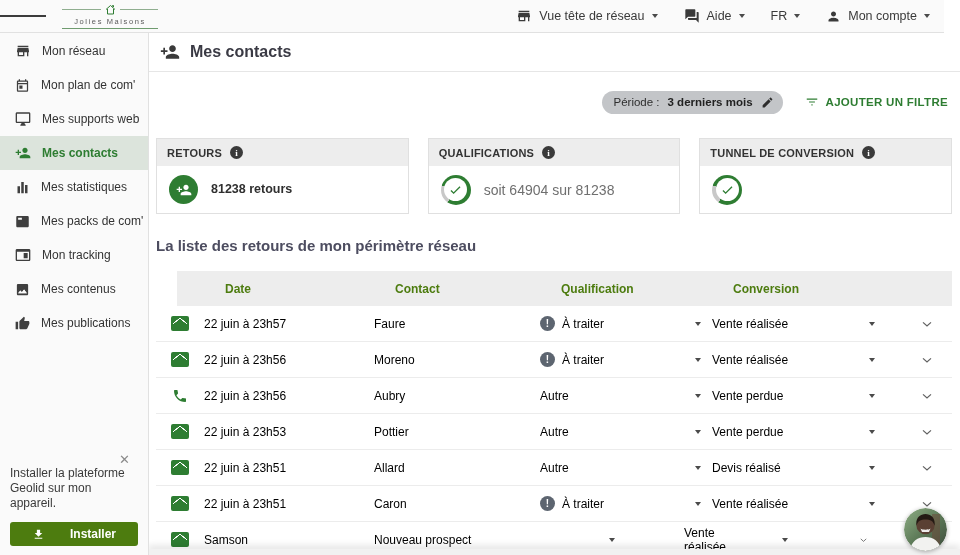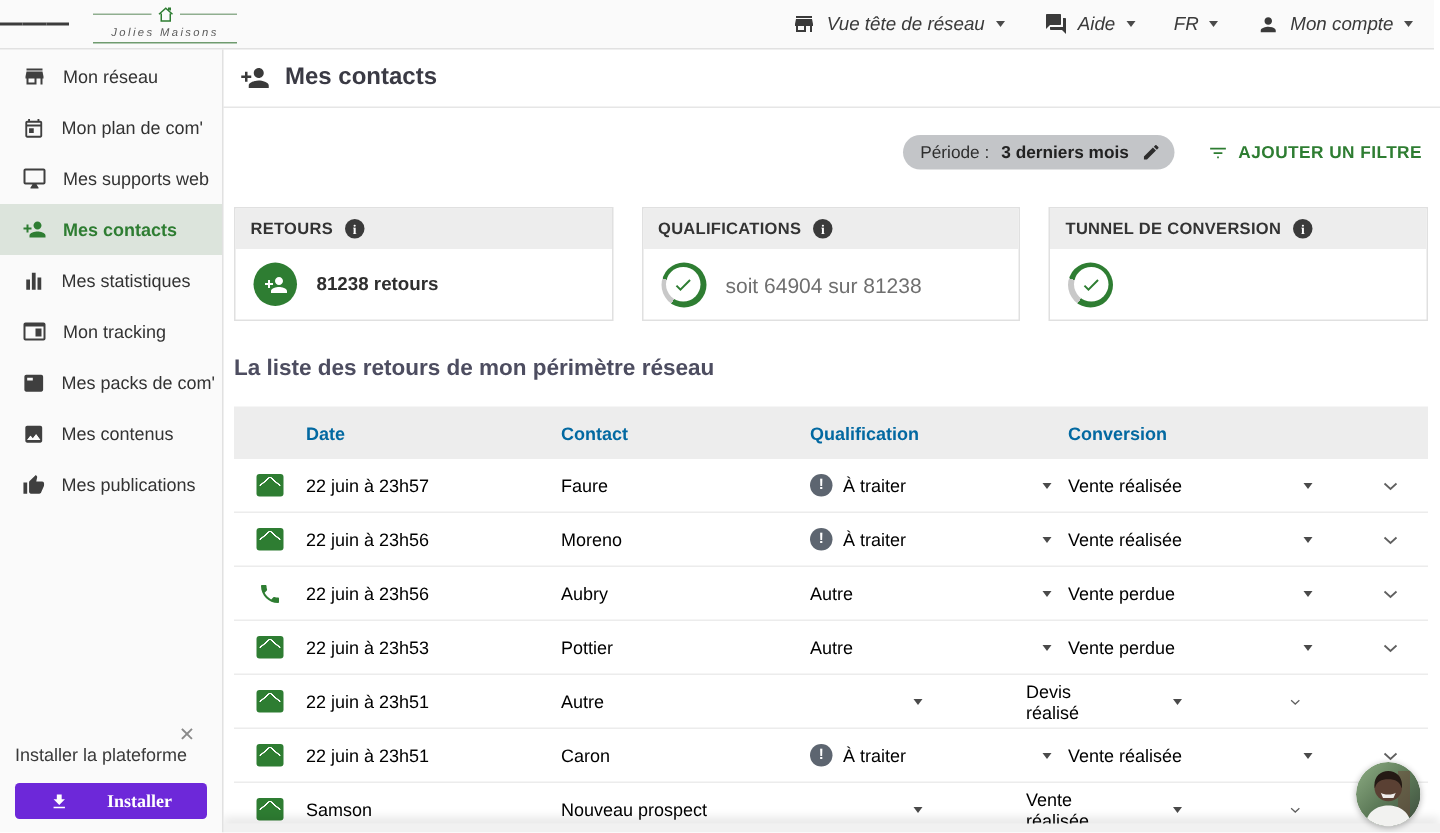--- a/index.html
+++ b/index.html
@@ -1,21 +1,21 @@
 <!DOCTYPE html>
 <html><head>
 <meta charset="utf-8">
 <style>
   html,body{margin:0;padding:0;}
   body{width:960px;height:555px;overflow:hidden;font-family:"Liberation Sans","DejaVu Sans",sans-serif;background:#fff;position:relative;-webkit-font-smoothing:antialiased;}
   .icon{display:inline-flex;align-items:center;justify-content:center;flex:none;}
   svg{display:block;}
 
   
-  .topbar{position:absolute;top:0;left:0;right:4px;height:32px;background:#fafafa;border-bottom:1px solid #e1e1e1;display:flex;align-items:center;justify-content:space-between;z-index:30;font-style:italic;}
+  .topbar{position:absolute;top:0;left:0;right:16px;height:32px;background:#fafafa;border-bottom:1px solid #e1e1e1;display:flex;align-items:center;justify-content:space-between;z-index:30;}
   .topbar-left{display:flex;align-items:center;height:100%;}
   .hamburger{width:46px;display:flex;align-items:center;justify-content:center;cursor:pointer;background:none;border:none;padding:0;}
   .hamburger span{display:block;width:16px;height:2px;background:#3c3c3c;margin:1.5px 0;}
   .logo{width:96px;display:flex;flex-direction:column;align-items:center;margin-left:16px;}
   .logo-top{display:flex;align-items:center;width:100%;}
   .logo-line{flex:1;height:1px;background:#8fae8f;}
   .logo-text{font-size:7.5px;letter-spacing:1.6px;color:#5a5a5a;margin-top:1px;padding-bottom:2px;border-bottom:1px solid #6f9b6f;width:100%;text-align:center;}
   .topbar-right{display:flex;align-items:center;gap:26px;padding-right:14px;}
   .tb-item{display:flex;align-items:center;gap:7px;font-size:12.5px;color:#3a3a3a;cursor:pointer;}
   .caret{width:0;height:0;border-left:3.5px solid transparent;border-right:3.5px solid transparent;border-top:4px solid #4a4a4a;display:inline-block;}
@@ -23,50 +23,50 @@
   
   .sidebar{position:absolute;top:32px;left:0;bottom:0;width:148px;background:#fafafa;border-right:1px solid #e1e1e1;z-index:20;display:flex;flex-direction:column;}
   .nav{padding-top:2px;}
   .nav-item{display:flex;align-items:center;gap:11px;height:34px;padding-left:15px;font-size:12px;color:#333;cursor:pointer;}
   .nav-item .icon{color:#3f3f3f;}
   .nav-item.active{background:#dce4dc;color:#2e7d32;font-weight:bold;}
   .nav-item.active .icon{color:#2e7d32;}
   .install{margin-top:auto;padding:0 10px 9px 10px;position:relative;}
   .install-close{position:absolute;right:18px;top:-14px;color:#8a8a8a;font-size:13px;cursor:pointer;}
   .install-text{font-size:12px;color:#3a3a3a;line-height:15px;margin-bottom:11px;}
-  .install-btn{width:100%;height:24px;background:#6d28d9;border:none;border-radius:3px;color:#fff;font-size:12px;font-weight:bold;display:flex;align-items:center;justify-content:center;gap:25px;cursor:pointer;font-family:Liberation Serif, serif;}
+  .install-btn{width:100%;height:24px;background:#4d7c0f;border:none;border-radius:3px;color:#fff;font-size:12px;font-weight:bold;display:flex;align-items:center;justify-content:center;gap:25px;cursor:pointer;font-family:Liberation Sans, sans-serif;}
 
   
   .main{position:absolute;top:32px;left:148px;right:0;bottom:0;background:#fff;}
   .page-header{height:39px;border-bottom:1px solid #e6e6e6;display:flex;align-items:center;gap:10px;padding-left:12px;}
   .page-title{font-size:16px;font-weight:bold;color:#3a3a44;}
   .content{padding:0 8px;position:relative;}
 
-  .filter-row{display:flex;justify-content:flex-end;gap:22px;margin-top:18px;height:24px;padding-right:4px;}
+  .filter-row{display:flex;justify-content:flex-end;align-items:center;gap:22px;margin-top:18px;height:24px;padding-right:4px;}
   .chip{display:flex;align-items:center;background:#c3c5c8;border-radius:12px;height:23px;padding:0 9px 0 12px;gap:8px;cursor:pointer;}
   .chip-label{font-size:11.5px;color:#2e2e2e;}
   .chip-value{font-size:11.5px;font-weight:bold;color:#222;}
   .add-filter{display:flex;align-items:center;gap:7px;color:#2e7d32;font-size:11.5px;font-weight:bold;letter-spacing:.3px;cursor:pointer;}
 
   .cards{display:flex;gap:19px;margin-top:24px;}
   .card{flex:1;border:1px solid #e0e0e0;background:#fff;}
   .card-header{background:#ededed;height:27px;display:flex;align-items:center;gap:8px;padding:0 10px;font-size:11px;font-weight:bold;color:#333;letter-spacing:.2px;}
   .info-badge{width:13px;height:13px;border-radius:50%;background:#3a3a3a;color:#fff;font-size:9px;font-weight:bold;display:flex;align-items:center;justify-content:center;font-family:"Liberation Serif","DejaVu Serif",serif;cursor:pointer;}
   .card-body{display:flex;align-items:center;gap:13px;padding:9px 12px;height:29px;}
   .big-circle{width:29px;height:29px;border-radius:50%;background:#2e7d32;display:flex;align-items:center;justify-content:center;}
   .ring{width:30px;height:30px;border-radius:50%;display:flex;align-items:center;justify-content:center;}
   .ring-inner{width:23px;height:23px;border-radius:50%;background:#fff;display:flex;align-items:center;justify-content:center;}
   .card-value{font-size:12.5px;font-weight:bold;color:#2f2f2f;line-height:15px;}
   .card-sub{font-size:14px;color:#6f6f6f;line-height:14px;margin-top:1px;}
 
   .section-title{font-size:15px;font-weight:bold;color:#4d4d60;margin:23px 0 16px 0;}
 
   .table{margin-top:17px;}
   .trow,.thead{display:grid;grid-template-columns:48px 170px 166px 144px 28px 146px 28px 1fr;align-items:center;}
-  .thead{background:#ededed;height:35px;font-size:12px;font-weight:bold;color:#0369a1;}
+  .thead{background:#ededed;height:35px;font-size:12px;font-weight:bold;color:#4d7c0f;margin-left:21px;}
   .thead .th-date{grid-column:2;}
   .trow{height:35px;border-bottom:1px solid #ececec;background:#fff;}
   .cell-icon{display:flex;justify-content:center;}
   .cell-text{font-size:12px;color:#000000;}
   .qual-cell{display:flex;align-items:center;gap:7px;}
   .warning-badge{width:15px;height:15px;border-radius:50%;background:#5d6570;color:#fff;font-size:10px;font-weight:bold;display:flex;align-items:center;justify-content:center;}
   .select-caret{display:flex;justify-content:center;cursor:pointer;}
   .chev-cell{display:flex;justify-content:flex-end;padding-right:17px;cursor:pointer;}
 
   .env{width:18px;height:15px;background:#2e7d32;border-radius:2px;position:relative;}
@@ -170,33 +170,33 @@
     <div class="nav-item">
       <span class="icon">
           <svg width="15" height="15" viewBox="0 0 24 24" fill="currentColor">
             <path d="M4 10h4v11H4zm6-7h4v18h-4zm6 5h4v13h-4z"></path>
           </svg>
         </span>
       <span>Mes statistiques</span>
     </div>
     <div class="nav-item">
       <span class="icon">
+          <svg width="15" height="15" viewBox="0 0 24 24" fill="currentColor">
+            <path d="M20 3H4c-1.1 0-2 .9-2 2v14c0 1.1.9 2 2 2h16c1.1 0 2-.9 2-2V5c0-1.1-.9-2-2-2zM11 9H5V6h6v3z"></path>
+          </svg>
+        </span>
+      <span>Mes packs de com'</span>
+    </div>
+    <div class="nav-item">
+      <span class="icon">
           <svg width="16" height="16" viewBox="0 0 24 24" fill="currentColor">
             <path d="M21 3H3c-1.1 0-2 .9-2 2v14c0 1.1.9 2 2 2h18c1.1 0 2-.9 2-2V5c0-1.1-.9-2-2-2zm0 16H3V7h18v12zm-2-10h-6v8h6z"></path>
           </svg>
         </span>
       <span>Mon tracking</span>
-    </div>
-    <div class="nav-item">
-      <span class="icon">
-          <svg width="15" height="15" viewBox="0 0 24 24" fill="currentColor">
-            <path d="M20 3H4c-1.1 0-2 .9-2 2v14c0 1.1.9 2 2 2h16c1.1 0 2-.9 2-2V5c0-1.1-.9-2-2-2zM11 9H5V6h6v3z"></path>
-          </svg>
-        </span>
-      <span>Mes packs de com'</span>
     </div>
     <div class="nav-item">
       <span class="icon">
           <svg width="15" height="15" viewBox="0 0 24 24" fill="currentColor">
             <path d="M21 19V5c0-1.1-.9-2-2-2H5c-1.1 0-2 .9-2 2v14c0 1.1.9 2 2 2h14c1.1 0 2-.9 2-2zM8.5 13.5l2.5 3.01L14.5 12l4.5 6H5l3.5-4.5z" fill="currentColor"></path>
             <path d="M8.5 13.5 5 18h14l-4.5-6-3.5 4.51z" fill="#fafafa"></path>
           </svg>
         </span>
       <span>Mes contenus</span>
     </div>
@@ -206,20 +206,21 @@
             <path d="M1 21h4V9H1v12zM23 10c0-1.1-.9-2-2-2h-6.31l.95-4.57.03-.32c0-.41-.17-.79-.44-1.06L14.17 1 7.59 7.59C7.22 7.95 7 8.45 7 9v10c0 1.1.9 2 2 2h9c.83 0 1.54-.5 1.84-1.22l3.02-7.05c.09-.23.14-.47.14-.73v-2z"></path>
           </svg>
         </span>
       <span>Mes publications</span>
     </div>
   </nav>
   <div class="install">
     <span class="install-close">✕</span>
     <div class="install-text">
       <div>Installer la plateforme</div>
+      <div>Geolid sur mon appareil.</div>
     </div>
     <button class="install-btn">
       <span class="icon">
           <svg width="13" height="13" viewBox="0 0 24 24" fill="#fff">
             <path d="M19 9h-4V3H9v6H5l7 7 7-7zM5 18v2h14v-2H5z"></path>
           </svg>
         </span>
       <span>Installer</span>
     </button>
   </div>
@@ -418,20 +419,21 @@
                 <path d="M6 9.5 12 15l6-5.5"></path>
               </svg>
             </span>
   </div>
           <div class="trow">
     <span class="cell-icon">
       <span class="env"></span>
 
     </span>
     <span class="cell-text">22 juin à 23h51</span>
+    <span class="cell-text">Allard</span>
     <span class="qual-cell">
 
       <span class="cell-text">Autre</span>
     </span>
     <span class="select-caret">
               <span class="caret"></span>
             </span>
     <span class="cell-text">Devis réalisé</span>
     <span class="select-caret">
               <span class="caret"></span>

